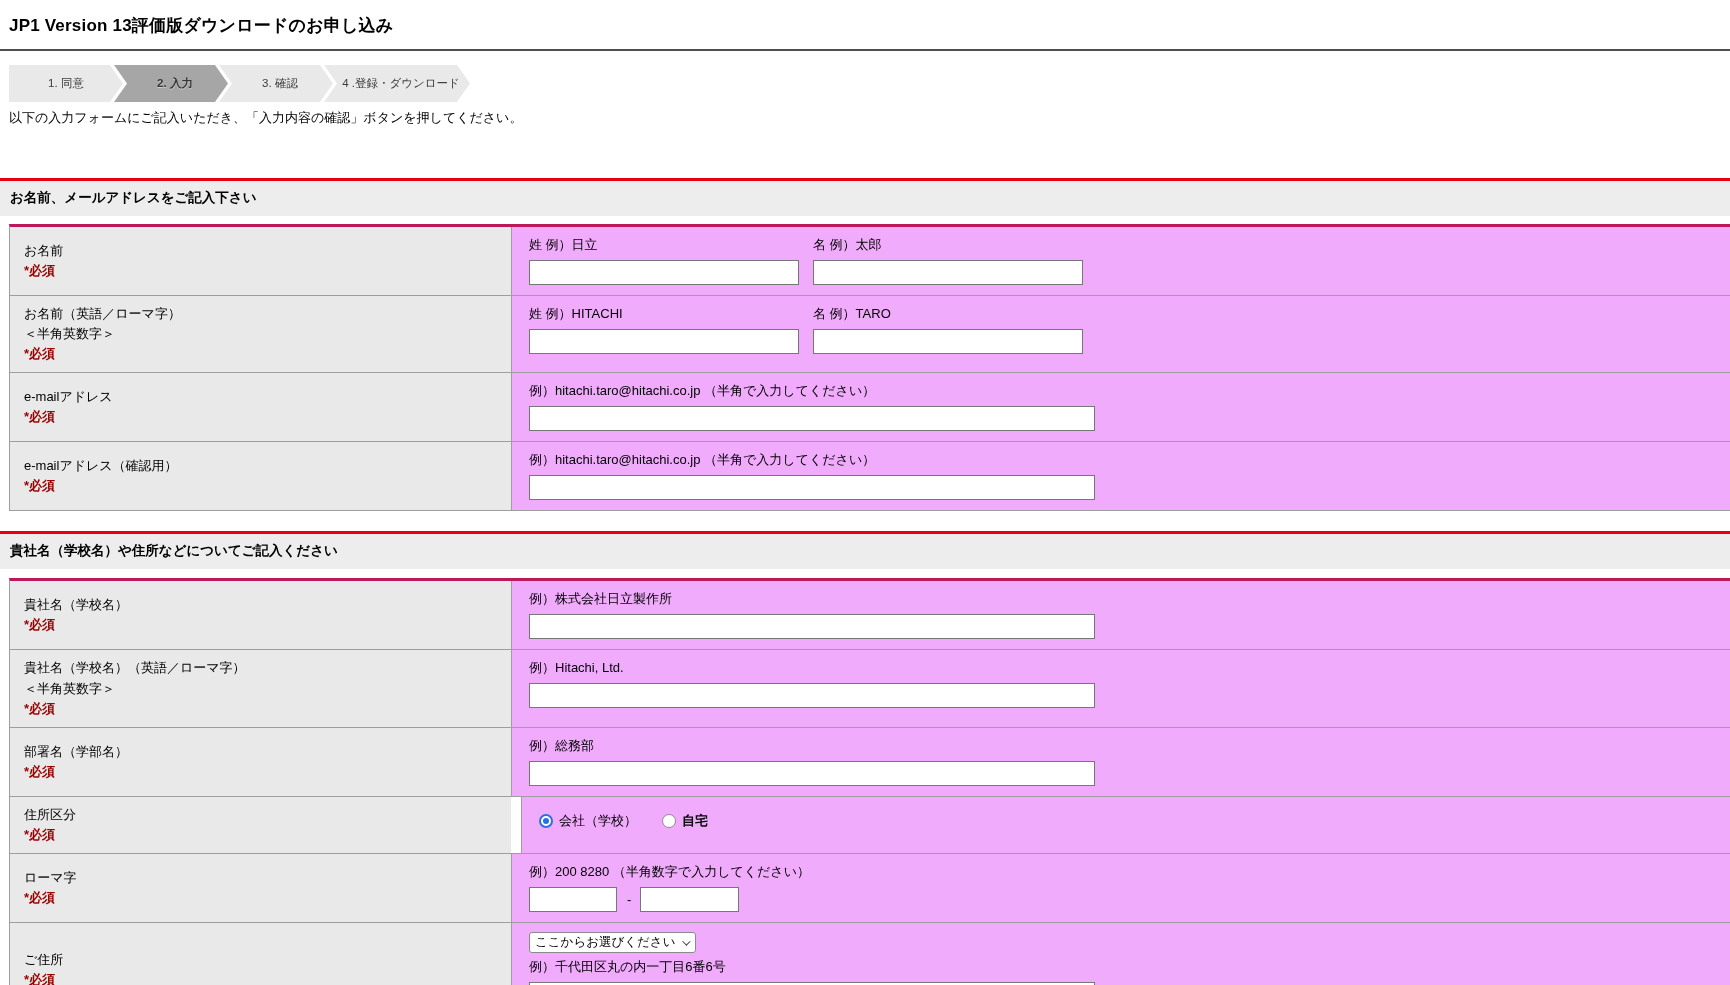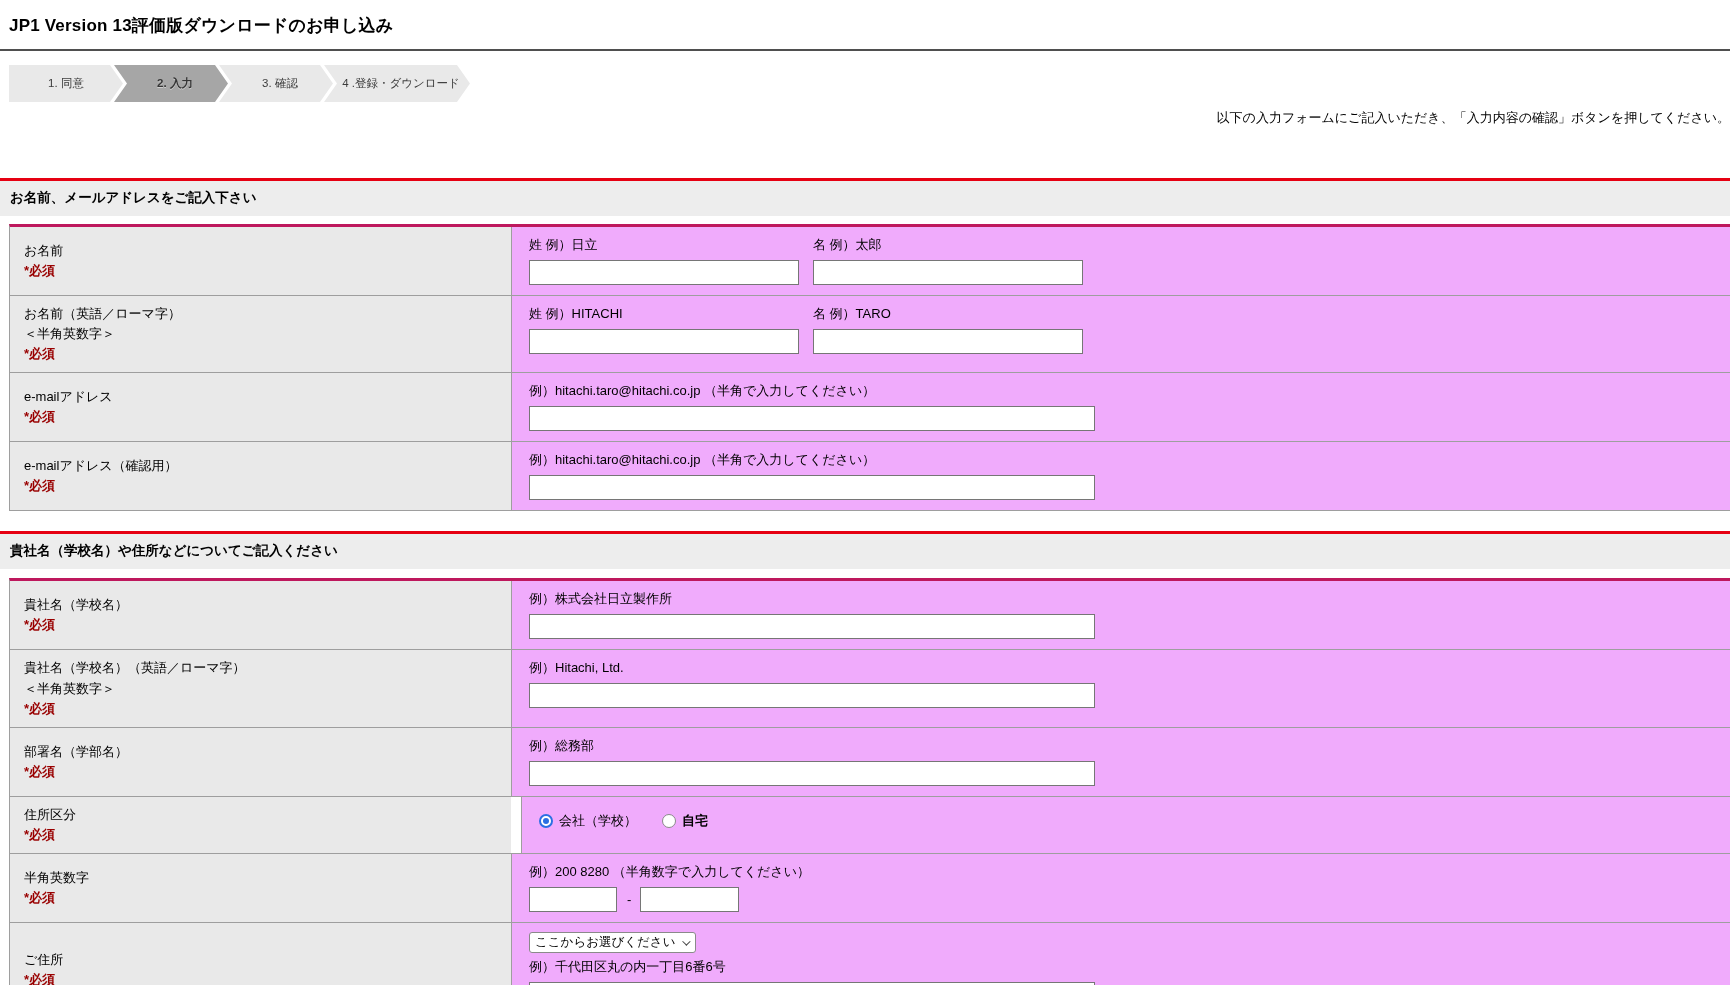--- a/index.html
+++ b/index.html
@@ -29,21 +29,21 @@
     clip-path: polygon(0 0, calc(100% - 13px) 0, 100% 50%, calc(100% - 13px) 100%, 0 100%);
     padding-left:0;
   }
   .step + .step { margin-left:-9px; }
   .step.active {
     background:#a6a6a6; color:#353535; font-weight:bold;
     text-shadow:0 1px 0 #cecece;
   }
   .step.step-last { width:146px; }
 
-  .instruction { margin:13px 0 0 9px; font-size:13px;text-align:right; }
+  .instruction { margin:13px 0 0 9px; font-size:13px; }
 
   
   .section-head {
     border-top:3px solid #e60012; background:#ededed;
     padding:8px 10px 9px 10px; font-size:13.5px; font-weight:bold;
   }
   .section-head.first { margin-top:51px; }
   .section-head.second { margin-top:20px; }
 
   
@@ -254,21 +254,21 @@
           <span class="radio-opt">
             <span class="radio"></span>
             <span>自宅</span>
           </span>
         </div>
       </div>
     </div>
 
     <div class="row h64">
       <div class="cell-label">
-        <div>半角英数字</div>
+        <div>ローマ字</div>
         <div class="req">*必須</div>
       </div>
       <div class="cell-field">
         <div class="field-label">例）200 8280 （半角数字で入力してください）</div>
         <div class="postal-line">
           <input type="text" class="w-post1" style="">
           <span class="dash">-</span>
           <input type="text" class="w-post2" style="">
         </div>
       </div>

